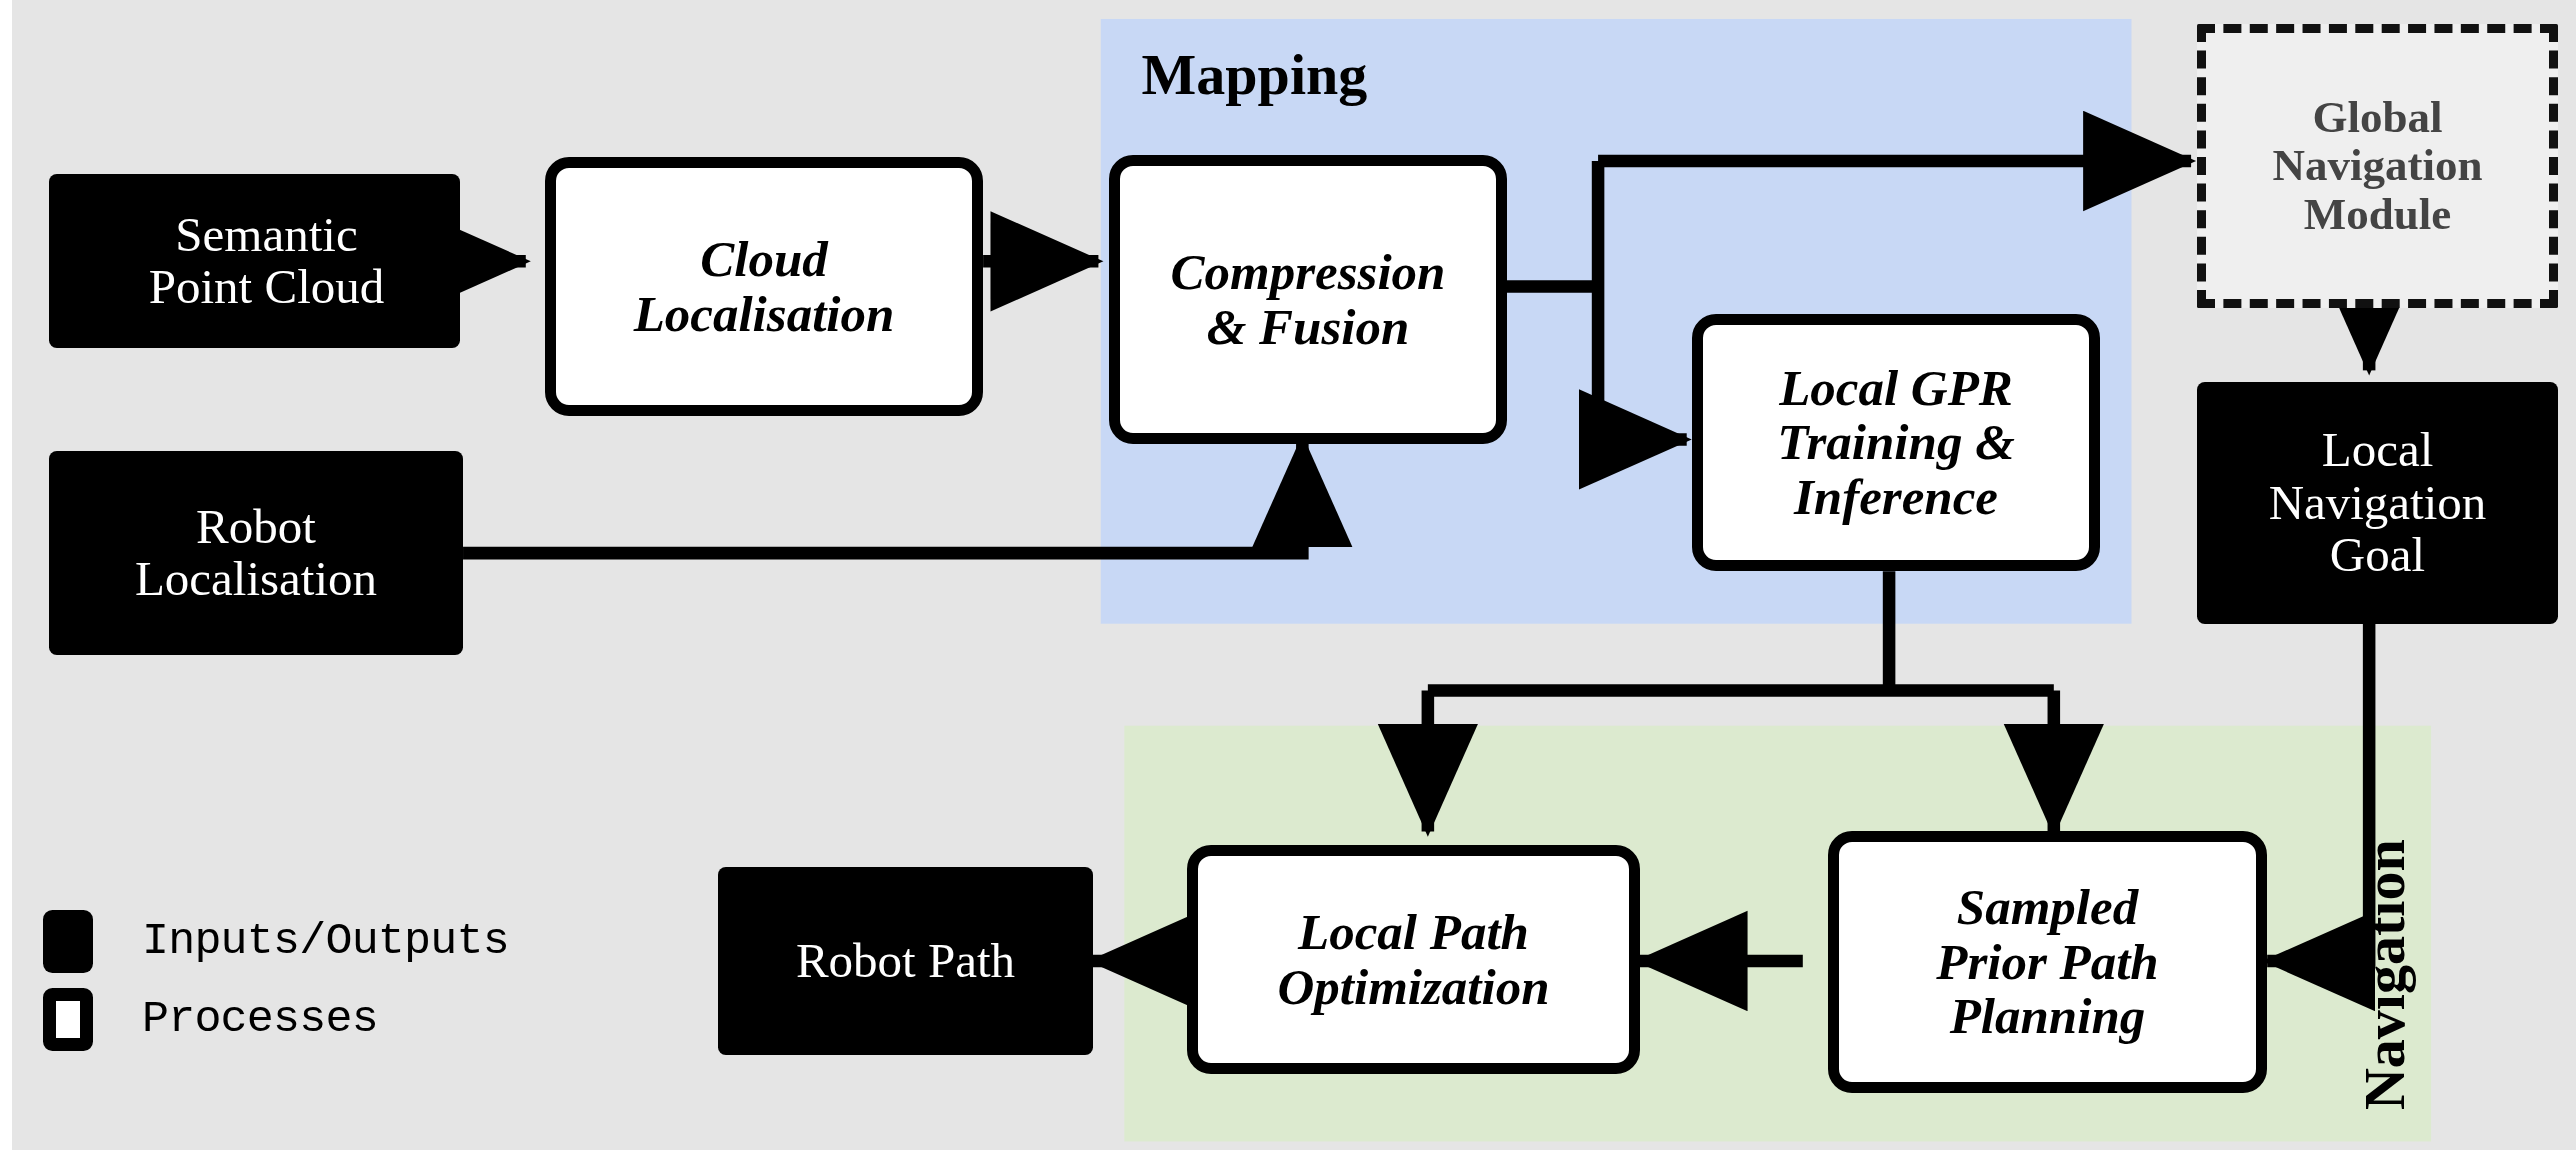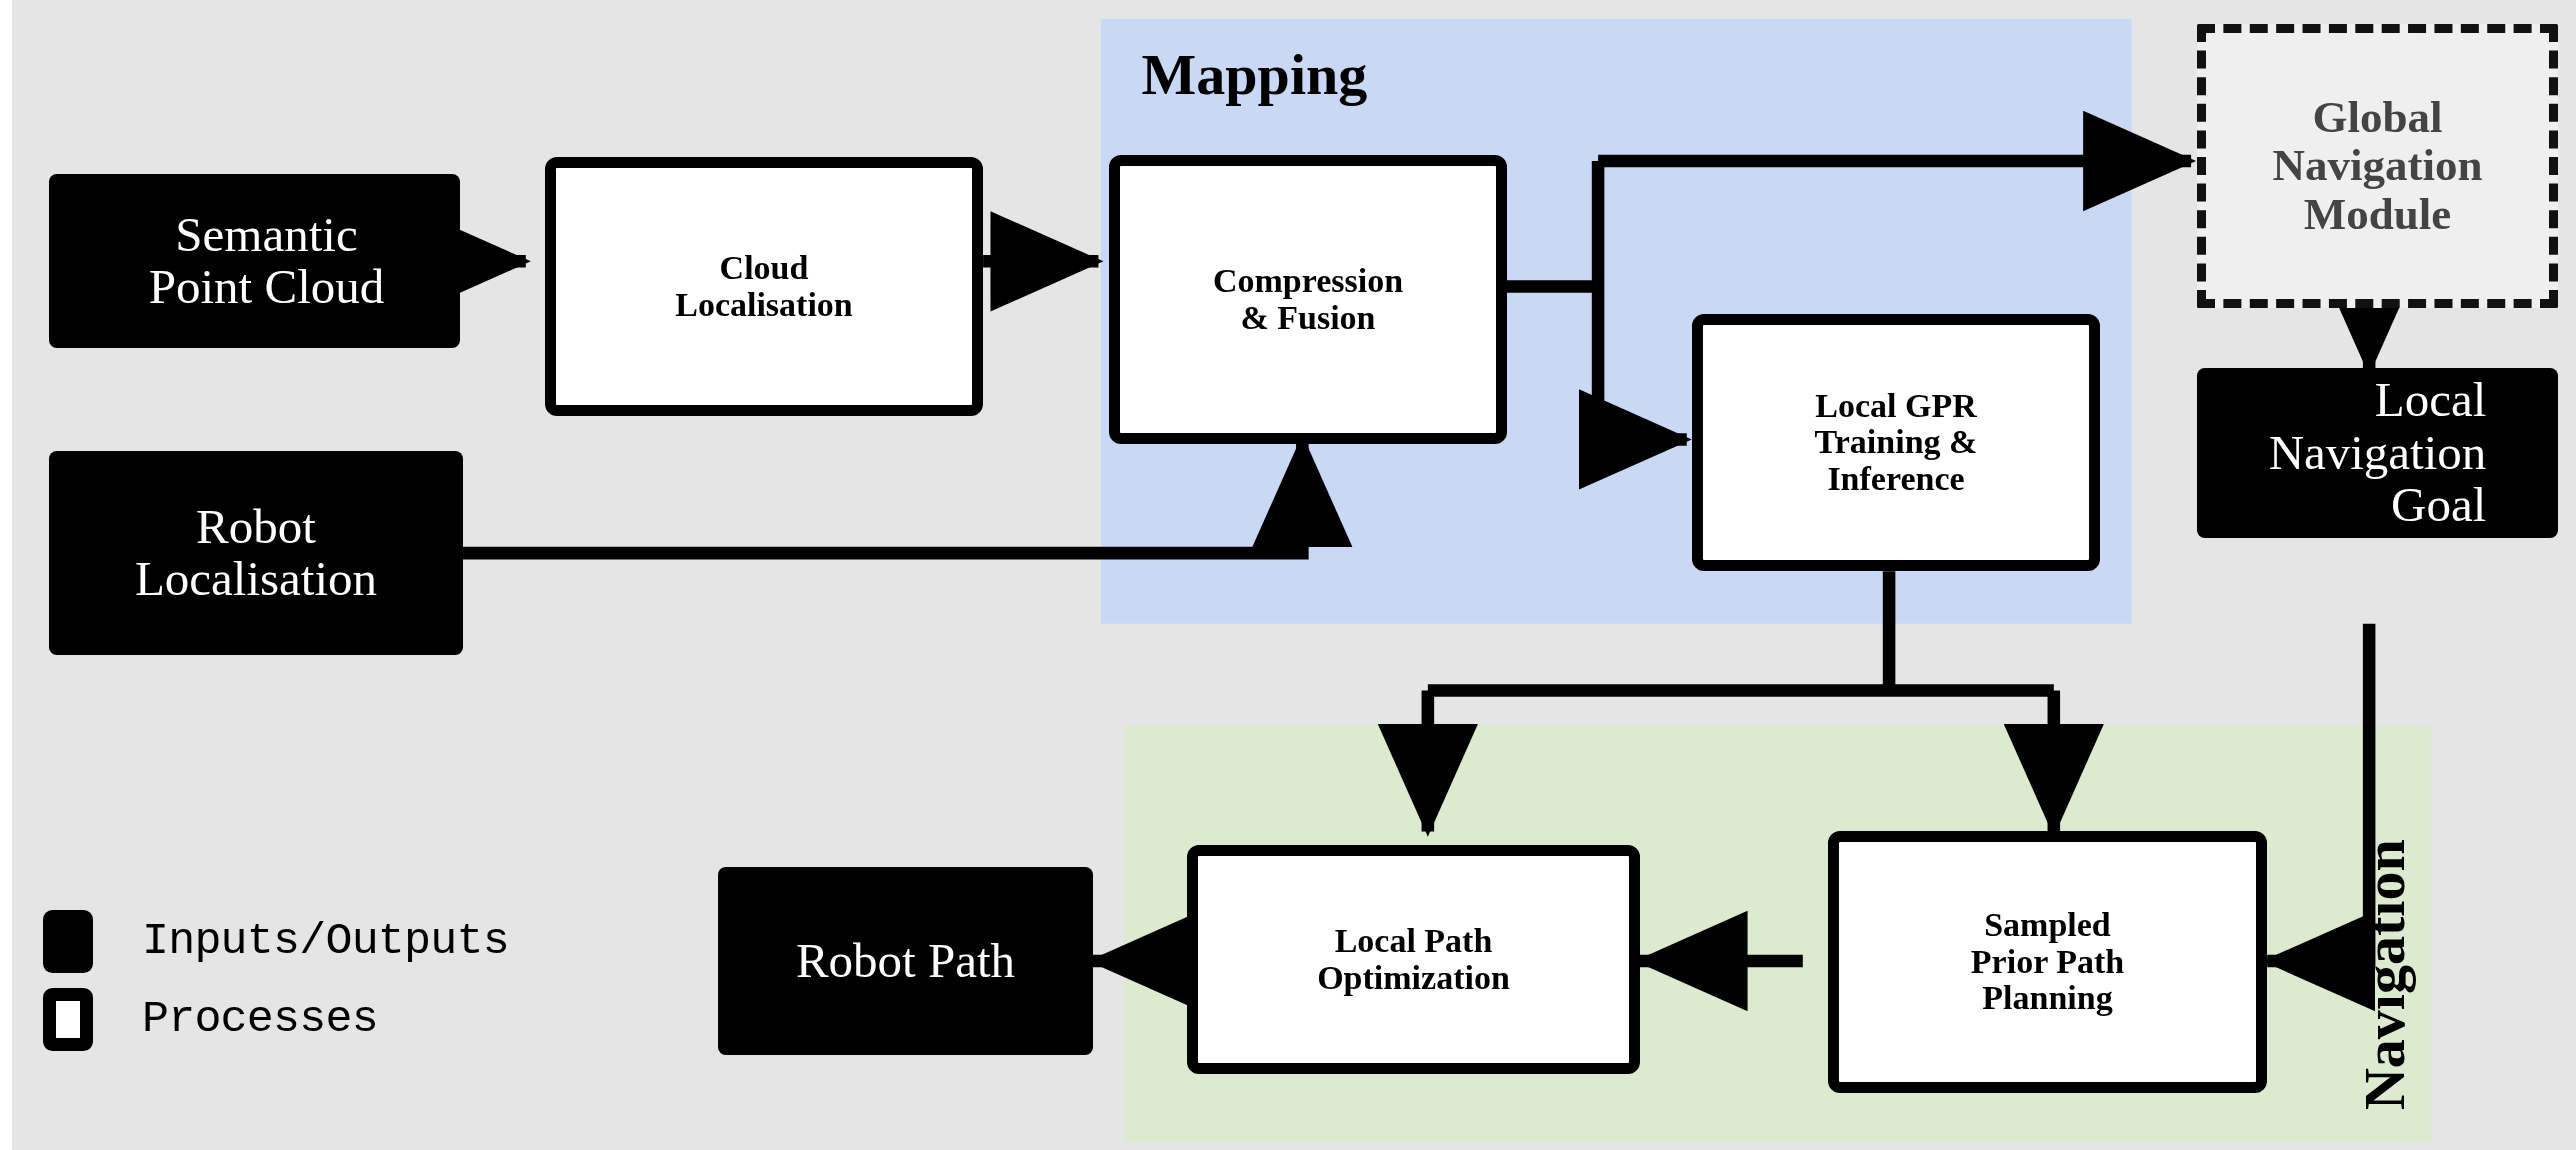--- a/index.html
+++ b/index.html
@@ -12,22 +12,22 @@
 
   .box{position:absolute;box-sizing:border-box;display:flex;align-items:center;
        justify-content:center;text-align:center;}
   .box span{display:block;line-height:1.07;padding:0 6.3px;}
 
   
   .io{background:#000;color:#fff;border-radius:7.8px;
       font-family:"Liberation Serif", serif;font-weight:normal;font-size:49px;}
 
   
-  .proc{background:#fff;color:#000;border:11.8px solid #000;border-radius:12px;
-        font-family:"Liberation Serif", serif;font-weight:bold;font-size:34px;}
+  .proc{background:#fff;color:#000;border:11.8px solid #000;border-radius:24px;
+        font-family:"Liberation Serif", serif;font-weight:bold;font-size:51px;font-style:italic;}
 
   
   .ext{background:#efefef;color:#444;border:9.4px dashed #111;border-radius:1.6px;
        font-family:"Liberation Serif", serif;font-weight:bold;font-size:45px;}
 
   
   #legend{position:absolute;left:31px;top:902px;width:596px;}
   .leg-row{display:flex;align-items:center;height:78px;}
   .leg-sw{width:50px;height:63px;border-radius:9.4px;flex:0 0 auto;}
   .leg-sw.filled{background:#000;}
@@ -121,21 +121,21 @@
   </div>
 
   <div class="box ext" style="left:2185px;top:23.5px;width:361px;height:284px;">
     <span>
       <span>Global</span>
       <span>Navigation</span>
       <span>Module</span>
     </span>
   </div>
 
-  <div class="box io" style="left:2185px;top:368px;width:361px;height:170px;text-align:right;">
+  <div class="box io" style="left:2185px;top:382px;width:361px;height:242px;">
     <span>
       <span>Local</span>
       <span>Navigation</span>
       <span>Goal</span>
     </span>
   </div>
 
   <div class="box proc" style="left:1816px;top:831px;width:439px;height:262px;">
     <span>
       <span>Sampled</span>

